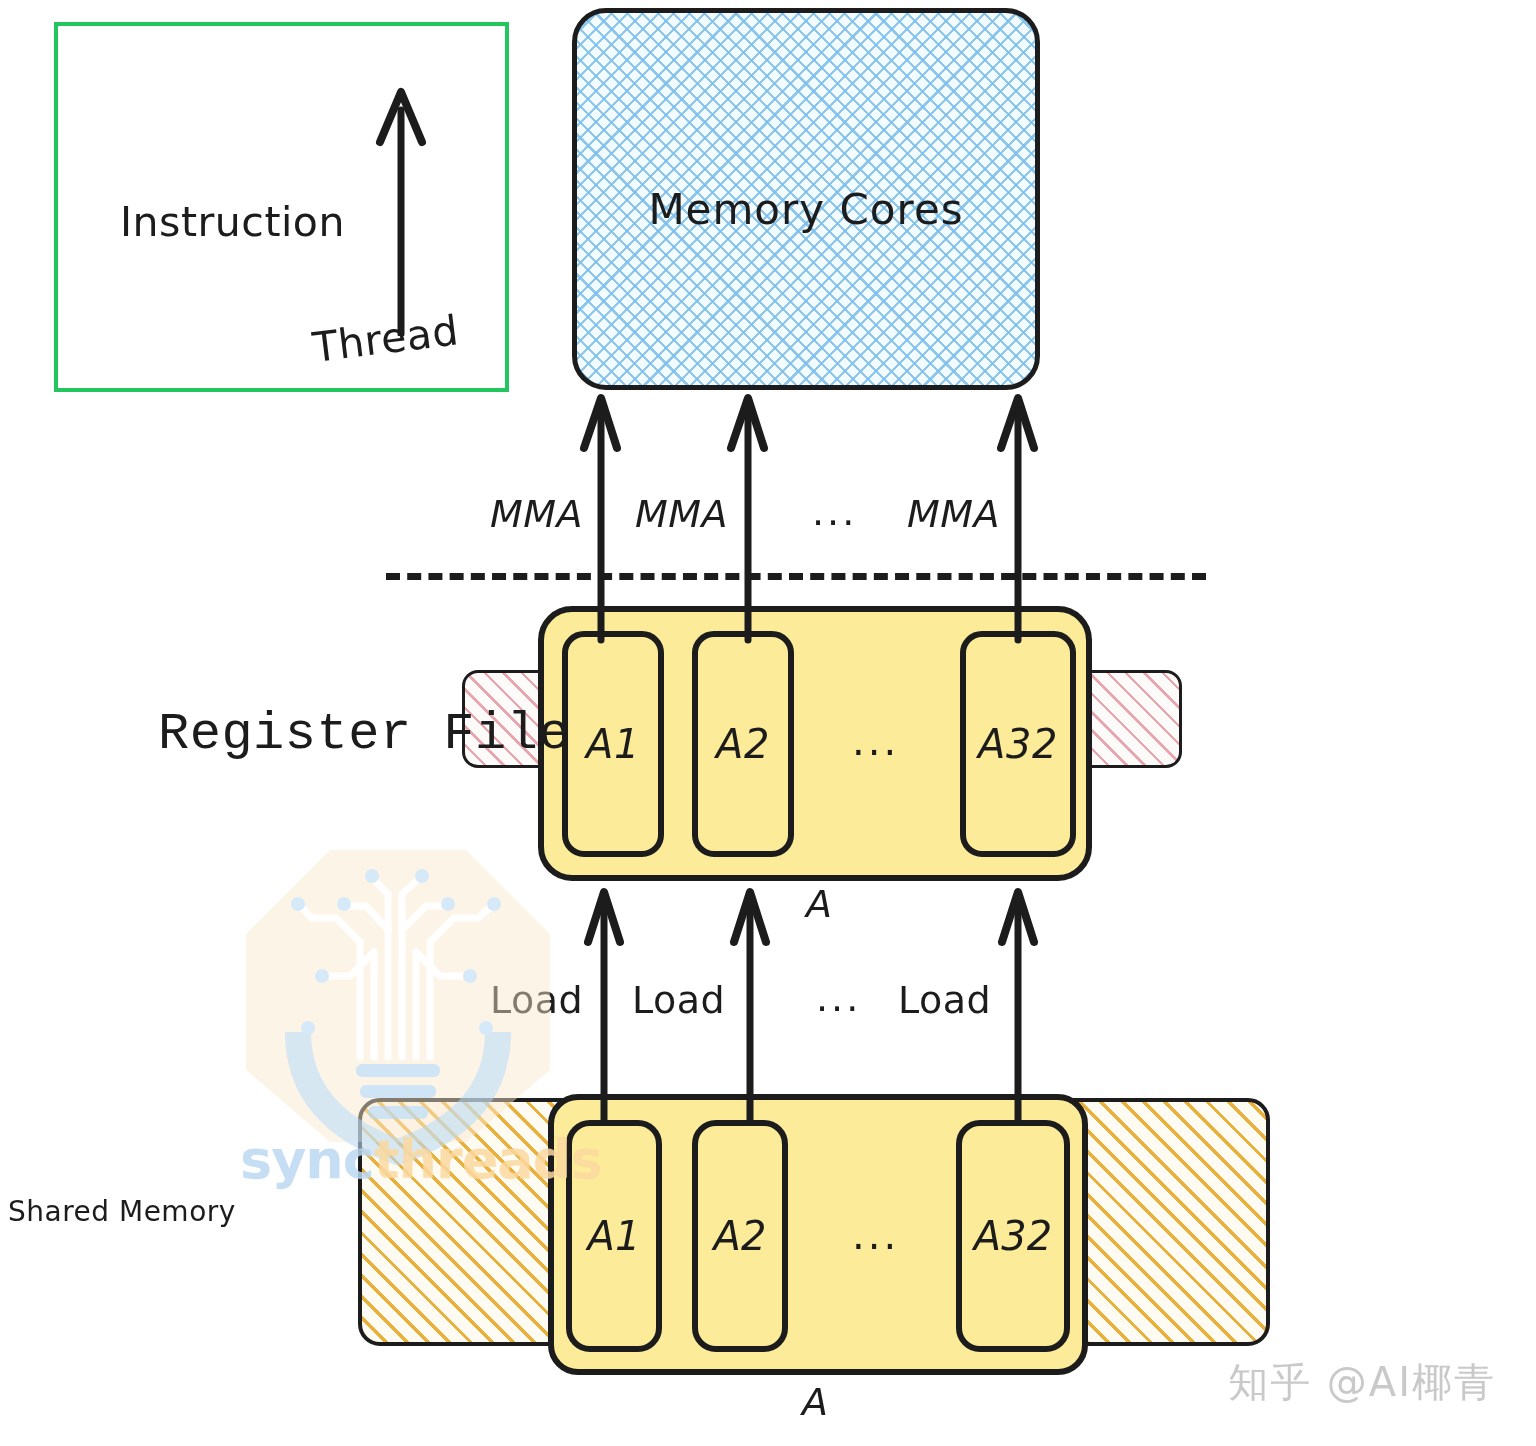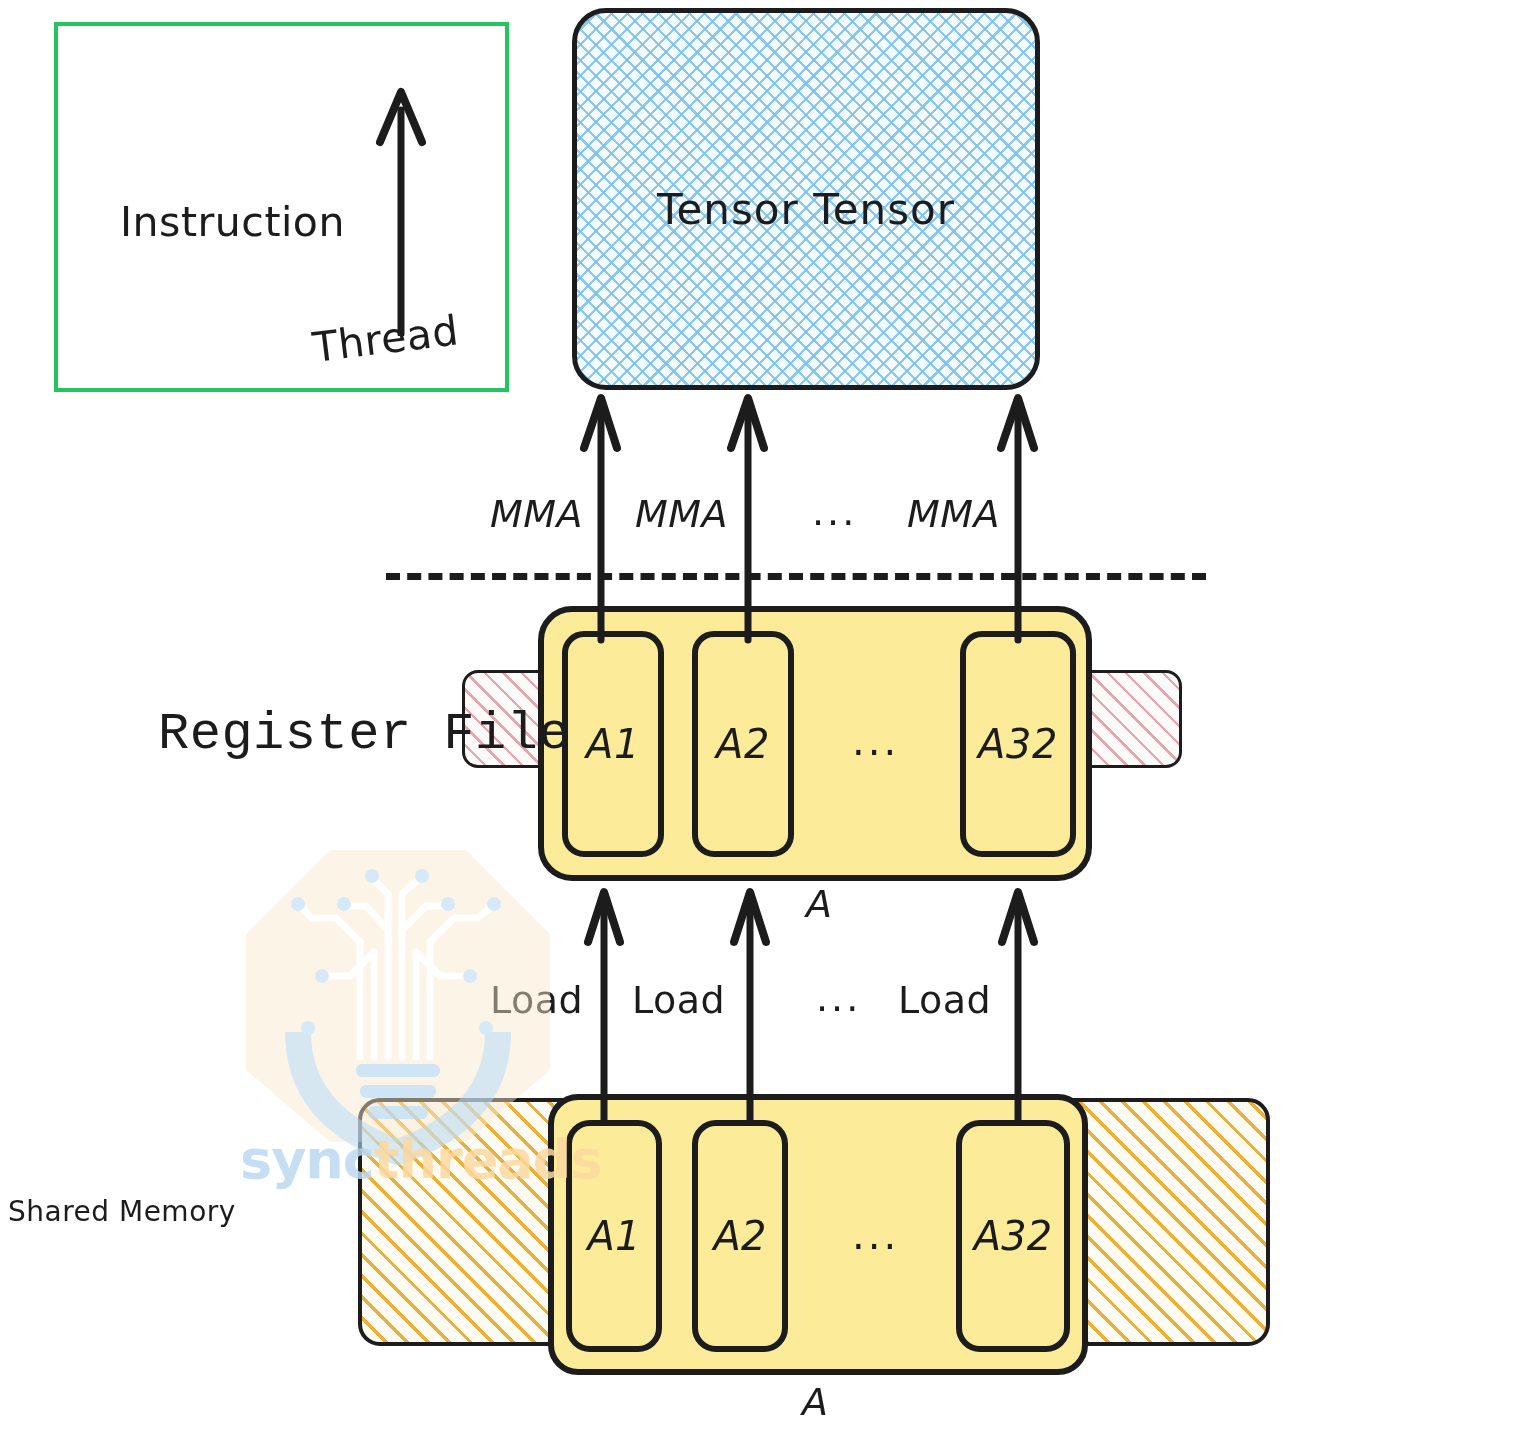--- a/index.html
+++ b/index.html
@@ -334,21 +334,21 @@
   <div id="legend-box">
     <svg id="legend-arrow" viewBox="0 0 70 250" xmlns="http://www.w3.org/2000/svg">
       <path d="M35 248 L35 24" stroke="#1c1c1c" stroke-width="7" fill="none" stroke-linecap="round"></path>
       <path d="M14 56 L35 6 L56 56" stroke="#1c1c1c" stroke-width="8" fill="none" stroke-linecap="round" stroke-linejoin="round"></path>
     </svg>
     <div class="hand" id="legend-instruction">Instruction</div>
     <div class="hand" id="legend-thread">Thread</div>
   </div>
 
   <div id="tensor-cores">
-    <div class="hand" id="tensor-cores-label">Tensor Tensor</div>
+    <div class="hand" id="tensor-cores-label">Memory Cores</div>
   </div>
 
   <div id="reg-hatch-left"></div>
   <div id="reg-hatch-right"></div>
 
   <div id="shm-hatch-left"></div>
   <div id="shm-hatch-right"></div>
 
   <div id="register-file-box"></div>
   <div class="hand reg-slot" id="reg-slot-0">A1</div>
@@ -438,14 +438,15 @@
     <g fill="#bcdcf5" opacity="0.85">
       <rect x="118" y="222" width="84" height="13" rx="6"></rect>
       <rect x="122" y="243" width="76" height="13" rx="6"></rect>
       <rect x="130" y="264" width="60" height="13" rx="6"></rect>
     </g>
   </svg>
   <div id="semianalysis-text">
     <span>sync</span><span class="amber">threads</span>
   </div>
 
+  <div id="zhihu-watermark">知乎 @AI椰青</div>
 
 </div>
 
 </body></html>

